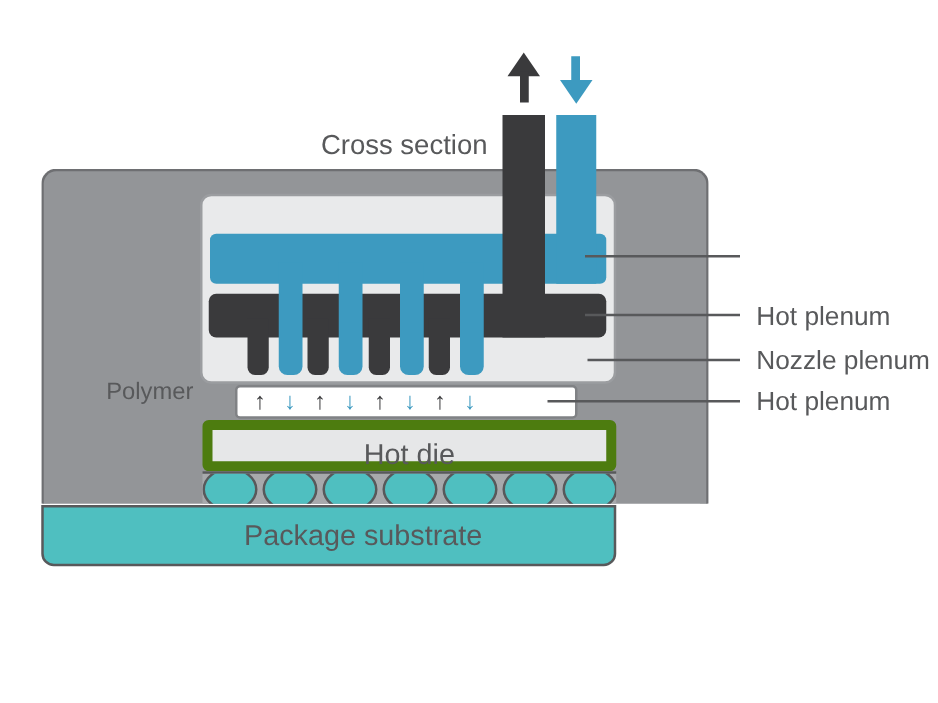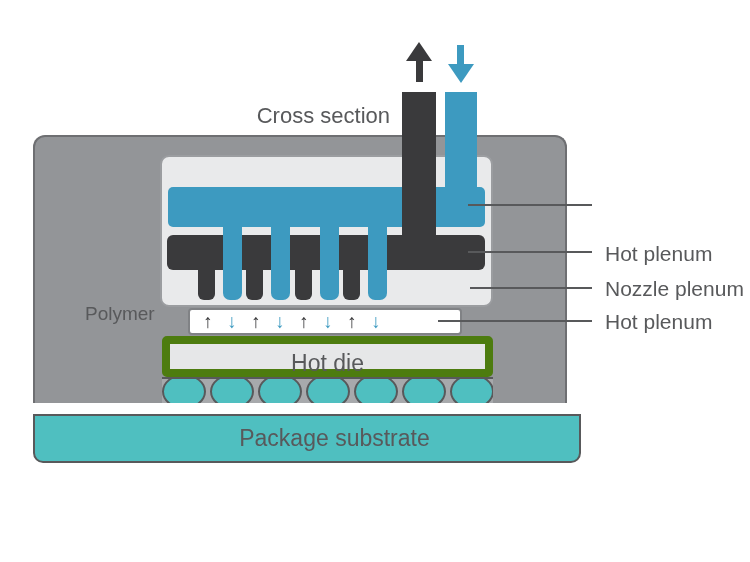--- a/index.html
+++ b/index.html
@@ -55,21 +55,21 @@
     border:8px solid #4d7c0f;border-radius:5px;z-index:2;
     text-align:center;line-height:38px;font-size:23px;color:var(--label);}
 
   
   .bump-strip{left:162px;top:377px;width:331px;height:26px;background:var(--bumpstrip);
     border-top:2px solid var(--label);overflow:hidden;z-index:2;}
   .bump{position:absolute;top:-5px;width:44px;height:35px;border-radius:50%;
     background:var(--teal);border:2.5px solid var(--label);box-sizing:border-box;}
 
   
-  .substrate{left:33px;top:414px;width:548px;height:49px;background:var(--teal);
+  .substrate{left:33px;top:404px;width:460px;height:49px;background:var(--teal);
     border:2px solid var(--label);border-radius:0 0 10px 10px;z-index:2;
     text-align:center;line-height:45px;font-size:23px;color:var(--label);padding-left:55px;}
 
   
   .title{left:240px;top:103px;width:150px;text-align:right;font-size:22px;
     color:var(--label);z-index:10;white-space:nowrap;}
   .polymer-label{left:56px;top:303px;font-size:19px;color:var(--label);z-index:10;margin-left:29px;}
 
   
   .callout-line{height:2px;background:var(--label);z-index:10;}

